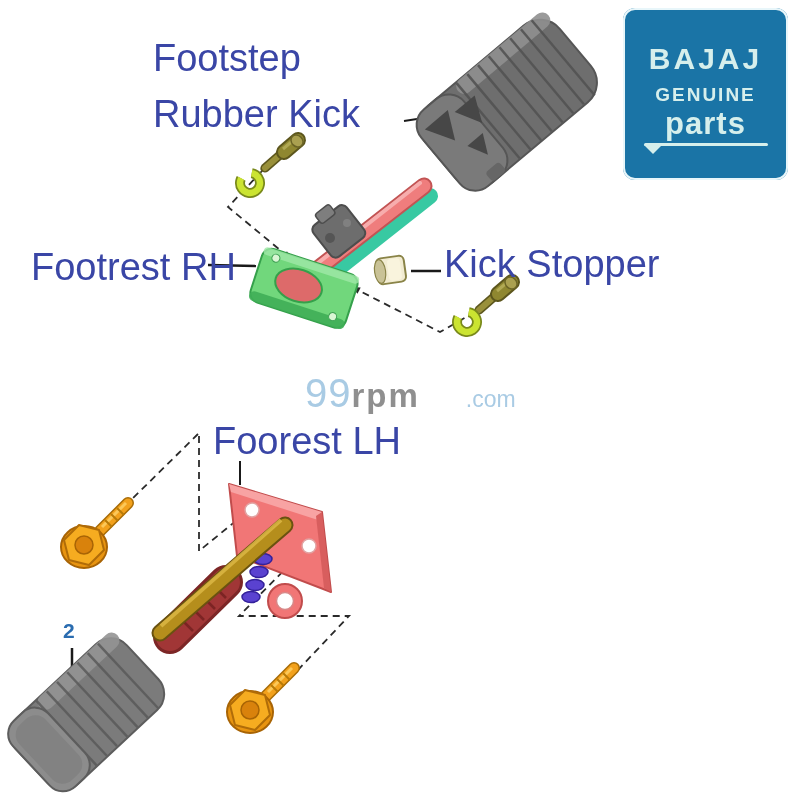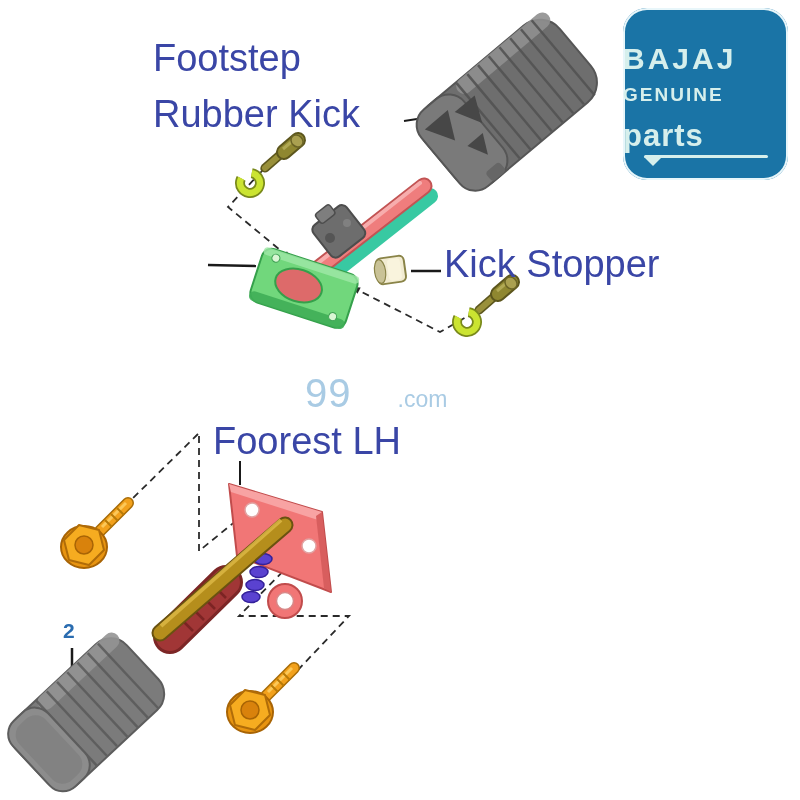--- a/index.html
+++ b/index.html
@@ -22,26 +22,26 @@
   }
   #watermark{
     position:absolute;left:305px;top:371px;display:flex;align-items:baseline;
     user-select:none;
   }
   #watermark .wm-light{color:#a9cbe4;font-size:40px;letter-spacing:1px;}
   #watermark .wm-mid{color:#8f8f8f;font-size:33px;font-weight:bold;letter-spacing:2px;}
   #watermark .wm-com{color:#a9cbe4;font-size:23px;margin-left:46px;}
   #bajaj-logo{
     position:absolute;left:623px;top:8px;width:165px;height:172px;
-    background:#1a74a6;border-radius:24px;text-align:left;color:#d6efec;
+    background:#1a74a6;border-radius:12px;text-align:center;color:#d6efec;
     box-shadow:0 0 0 2px #e8f6fa inset;
   }
   #bajaj-logo .brand{margin-top:34px;font-size:30px;font-weight:800;letter-spacing:3px;}
   #bajaj-logo .genuine{margin-top:8px;font-size:19px;letter-spacing:2px;font-weight:700;}
-  #bajaj-logo .parts{margin-top:12px;font-size:31px;font-weight:700;letter-spacing:1px;}
+  #bajaj-logo .parts{margin-top:0px;font-size:31px;font-weight:700;letter-spacing:1px;}
   #bajaj-logo .underline-wrap{position:relative;width:124px;margin:1px auto 0;}
   #bajaj-logo .underline{height:3px;background:#d6efec;border-radius:2px;}
   #bajaj-logo .tri{
     position:absolute;left:0px;top:2px;width:0;height:0;
     border-left:9px solid transparent;border-right:9px solid transparent;
     border-top:9px solid #d6efec;
   }
 </style>
 </head>
 <body>
@@ -207,29 +207,31 @@
       <rect x="-76" y="-45" width="48" height="90" rx="18" fill="#8c8c8c" stroke="#5d5d5d" stroke-width="2"></rect>
       <rect x="-70" y="-38" width="36" height="76" rx="14" fill="#828282"></rect>
     </g>
   </svg>
 
   <div class="callout" id="lbl-footstep">
     <div>Footstep</div>
     <div>Rubber Kick</div>
   </div>
 
+  <div class="callout" id="lbl-footrest-rh">Footrest RH</div>
 
   <div class="callout" id="lbl-foorest-lh">Foorest LH</div>
 
   <div class="callout" id="lbl-kick-stopper">Kick Stopper</div>
 
   <div id="lbl-item2">2</div>
 
   <div id="watermark">
     <span class="wm-light">99</span>
+    <span class="wm-mid">rpm</span>
     <span class="wm-com">.com</span>
   </div>
 
   <div id="bajaj-logo">
     <div class="brand">BAJAJ</div>
     <div class="genuine">GENUINE</div>
     <div class="parts">parts</div>
     <div class="underline-wrap">
       <div class="underline"></div>
       <div class="tri"></div>

